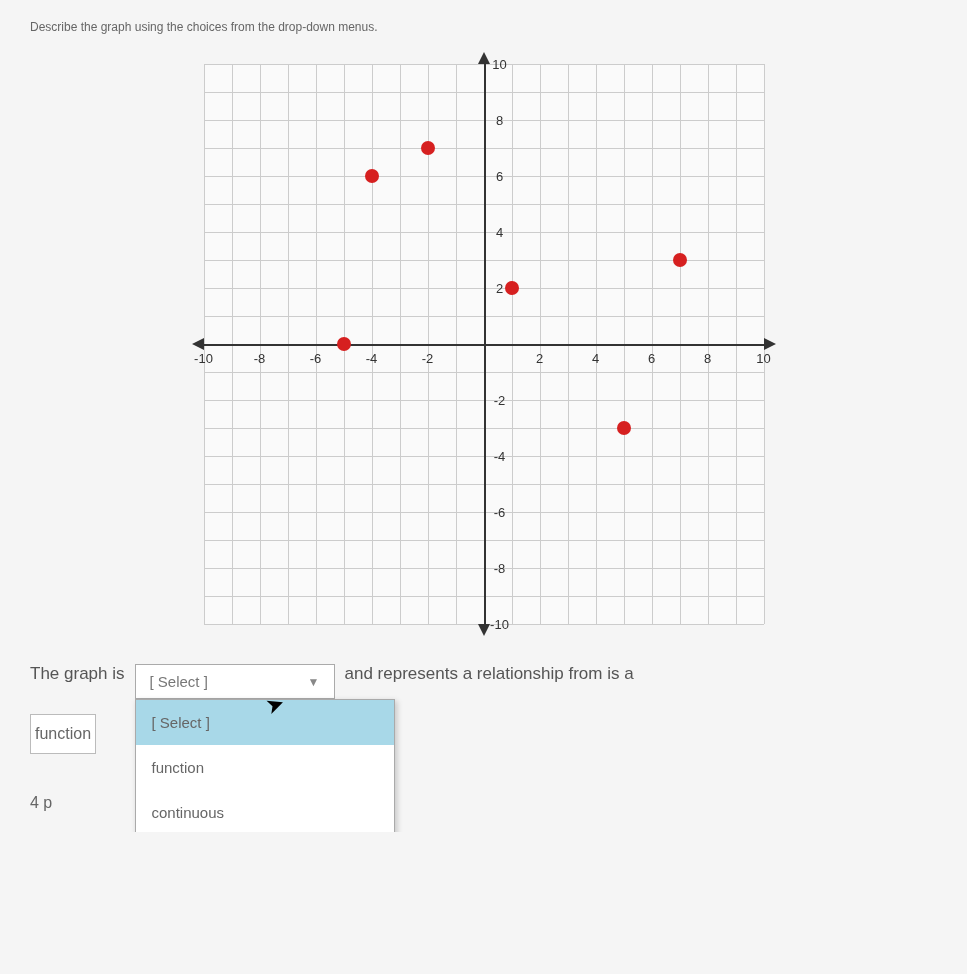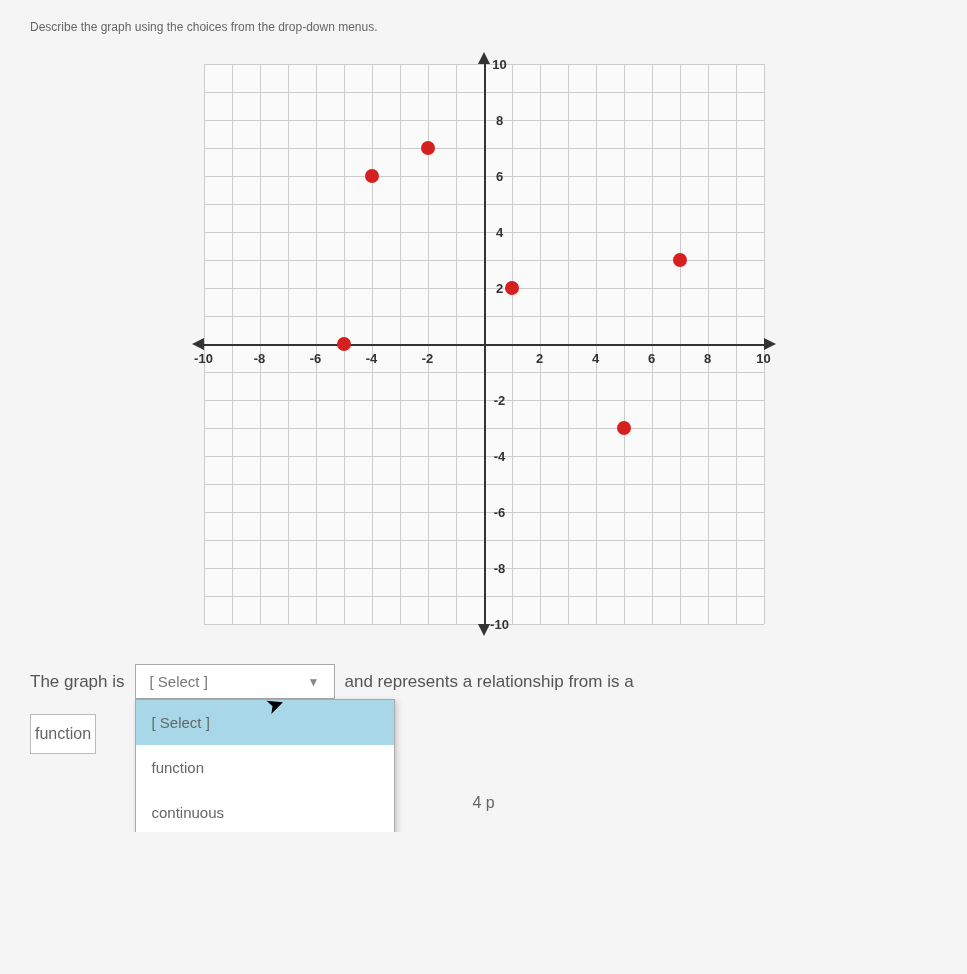--- a/index.html
+++ b/index.html
@@ -36,34 +36,33 @@
     .axis {
       position: absolute;
       background: #333;
     }
     .axis.x { height: 2px; width: 100%; }
     .axis.y { width: 2px; height: 100%; }
     .tick-label {
       position: absolute;
       font-size: 13px;
       color: #333;
-      font-weight: bold;
+      font-weight: normal;
       transform: translate(-50%, -50%);
     }
     .point {
       position: absolute;
       width: 14px;
       height: 14px;
       background: #d62020;
       border-radius: 50%;
       transform: translate(-50%, -50%);
     }
     .answer-row {
       display: flex;
-      align-items: center;
       gap: 10px;
       margin-bottom: 15px;
       color: #555;
       font-size: 17px;
     }
     .select-box {
       border: 1px solid #aaa;
       background: #fff;
       padding: 8px 14px;
       min-width: 200px;
@@ -112,21 +111,21 @@
     .cursor-arrow {
       position: absolute;
       top: -8px;
       left: 130px;
       font-size: 22px;
       color: #000;
       z-index: 20;
       transform: rotate(-20deg);
     }
     .footer-hint {
-      text-align: center;
+      text-align: left;
       color: #666;
       font-size: 16px;
       margin-top: 40px;
     }
   </style>
 </head>
 <body>
 
 <div class="question-text">Describe the graph using the choices from the drop-down menus.</div>
 

